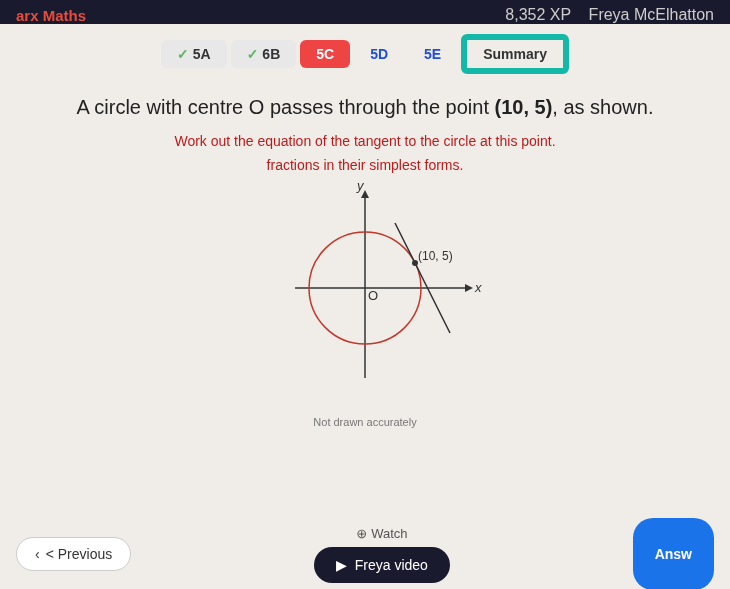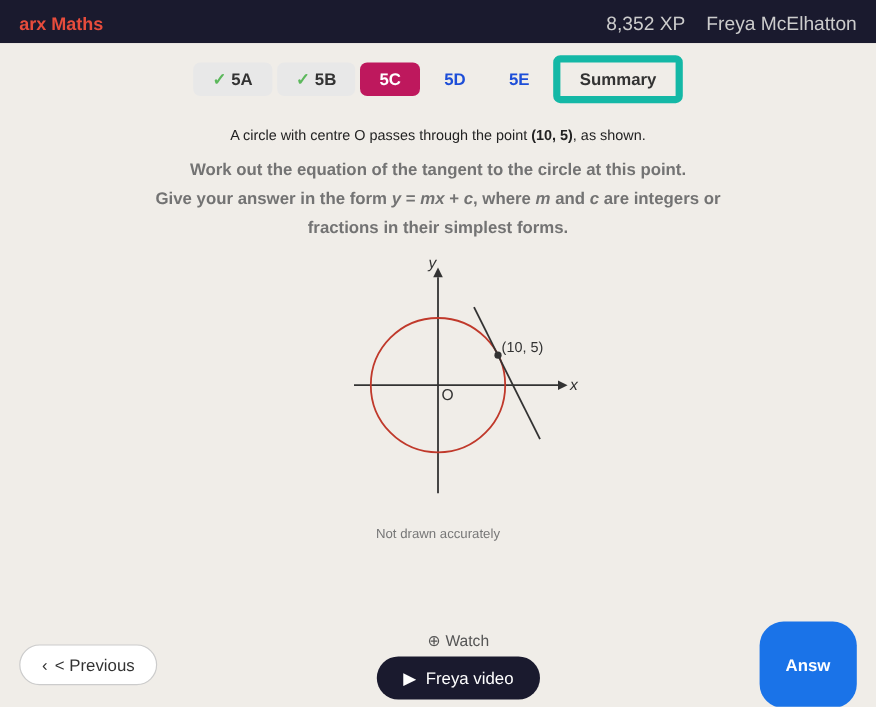--- a/index.html
+++ b/index.html
@@ -10,24 +10,24 @@
       height: 589px;
       overflow: hidden;
       position: relative;
     }
 
     
     .top-bar {
       background: #1a1a2e;
       color: white;
       display: flex;
-      align-items: flex-start;
+      align-items: flex-end;
       justify-content: space-between;
-      padding: 12px 16px;
-      height: 36px;
+      padding: 0 16px;
+      height: 24px;
       font-size: 13px;
     }
     .top-bar-left { display: flex; align-items: center; gap: 6px; }
     .brand { font-weight: bold; font-size: 15px; color: white; }
     .brand span { color: #e74c3c; }
     .top-bar-right { font-size: 16px; color: #ccc; }
 
     
     .tab-bar {
       background: #f0ede8;
@@ -49,51 +49,49 @@
       display: flex;
       align-items: center;
       gap: 4px;
     }
     .tab.done {
       background: #e8e8e8;
       color: #333;
     }
     .tab.done .check { color: #5cb85c; }
     .tab.active {
-      background: #be185d;
+      background: #ef4444;
       color: white;
       align-items: center;
     }
     .tab.inactive {
       background: transparent;
       color: #1d4ed8;
     }
     .tab.summary-tab {
       background: transparent;
       color: #333;
       border: 6px solid #14b8a6;
     }
 
     
     .main-content {
       padding: 10px 30px 0 30px;
       text-align: center;
     }
     .question-title {
-      font-size: 12px;
+      font-size: 20px;
       color: #222;
       margin-bottom: 8px;
       line-height: 1.5;
     }
     .question-body {
       font-size: 14px;
-      color: #737373;
+      color: #b91c1c;
       line-height: 1.7;
-      margin-bottom: 10px;
-      font-weight: bold;
     }
     .math-italic { font-style: italic; }
 
     
     .diagram-container {
       display: flex;
       justify-content: center;
       margin-bottom: 6px;
     }
 
@@ -155,21 +153,21 @@
       margin-bottom: 4px;
     }
     .diagram-area {
       display: flex;
       flex-direction: column;
       align-items: center;
     }
     .not-drawn {
       font-size: 11px;
       color: #777;
-      margin-top: 2px;
+      margin-top: 12px;
     }
   </style>
 </head>
 <body>
 
 <div class="top-bar">
   <div class="top-bar-left">
     <span class="brand">
       <span style="color:#e74c3c;">arx</span><span> Maths</span>
     </span>
@@ -181,21 +179,21 @@
   </div>
 </div>
 
 <div class="tab-bar">
   <button class="tab done">
     <span class="check">✓</span>
     <span>5A</span>
   </button>
   <button class="tab done">
     <span class="check">✓</span>
-    <span>5B</span>
+    <span>6B</span>
   </button>
   <button class="tab active">
     <span>5C</span>
   </button>
   <button class="tab inactive">
     <span>5D</span>
   </button>
   <button class="tab inactive">
     <span>5E</span>
   </button>
@@ -203,21 +201,20 @@
     <span>Summary</span>
   </button>
 </div>
 
 <div class="main-content">
   <p class="question-title">
     A circle with centre <span style="font-style:normal; font-weight:500;">O</span> passes through the point <strong>(10, 5)</strong>, as shown.
   </p>
   <div class="question-body">
     <p>Work out the equation of the tangent to the circle at this point.</p>
-    <p>Give your answer in the form <span class="math-italic">y</span> = <span class="math-italic">mx</span> + <span class="math-italic">c</span>, where <span class="math-italic">m</span> and <span class="math-italic">c</span> are integers or</p>
     <p>fractions in their simplest forms.</p>
   </div>
 
   <div class="diagram-area">
     <div class="diagram-container">
       <svg width="260" height="220" viewBox="0 0 260 220">
 
         <line x1="60" y1="110" x2="230" y2="110" stroke="#333" stroke-width="1.5"></line>
         <line x1="130" y1="20" x2="130" y2="200" stroke="#333" stroke-width="1.5"></line>
 

